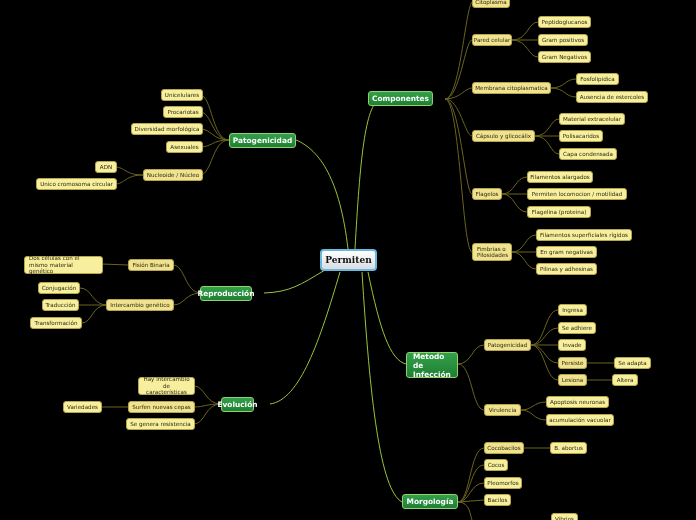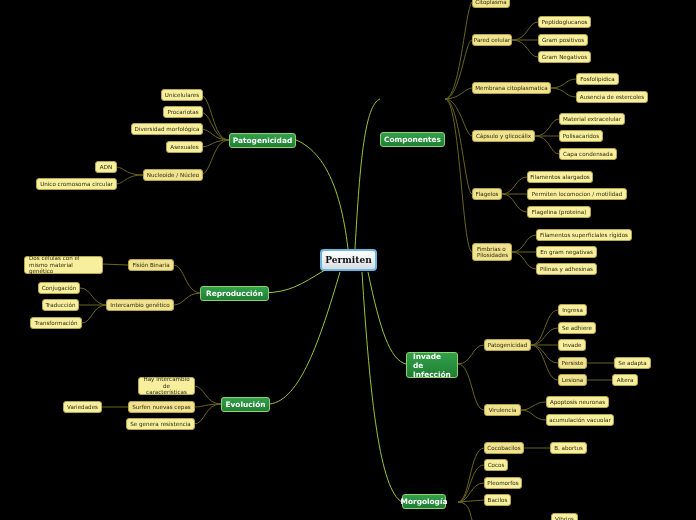--- a/index.html
+++ b/index.html
@@ -90,35 +90,35 @@
 
 <div class="node main" style="left:229px;top:133px;width:67px;">Patogenicidad</div>
 <div class="node leaf" style="left:161px;top:89px;width:42px;">Unicelulares</div>
 <div class="node leaf" style="left:163px;top:106px;width:40px;">Procariotas</div>
 <div class="node leaf" style="left:131px;top:123px;width:72px;">Diversidad morfológica</div>
 <div class="node leaf" style="left:166px;top:141px;width:37px;">Asexuales</div>
 <div class="node sub" style="left:143px;top:169px;width:60px;">Nucleoide / Núcleo</div>
 <div class="node leaf" style="left:95px;top:161px;width:22px;">ADN</div>
 <div class="node leaf" style="left:36px;top:178px;width:81px;">Unico cromosoma circular</div>
 
-<div class="node main" style="left:200px;top:286px;width:69px;">Reproducción</div>
+<div class="node main" style="left:200px;top:286px;width:52px;">Reproducción</div>
 <div class="node sub" style="left:128px;top:259px;width:46px;">Fisión Binaria</div>
 <div class="node leaf two" style="left:24px;top:256px;width:79px;text-align:left;justify-content:flex-start;">Dos células con el mismo material genético</div>
 <div class="node sub" style="left:106px;top:299px;width:68px;">Intercambio genético</div>
 <div class="node leaf" style="left:38px;top:282px;width:42px;">Conjugación</div>
 <div class="node leaf" style="left:42px;top:299px;width:37px;">Traducción</div>
 <div class="node leaf" style="left:30px;top:317px;width:52px;">Transformación</div>
 
-<div class="node main" style="left:221px;top:397px;width:49px;">Evolución</div>
+<div class="node main" style="left:221px;top:397px;width:33px;">Evolución</div>
 <div class="node leaf two" style="left:138px;top:377px;width:57px;">Hay intercambio de características</div>
 <div class="node sub" style="left:128px;top:401px;width:67px;">Surfen nuevas cepas</div>
 <div class="node leaf" style="left:126px;top:418px;width:69px;">Se genera resistencia</div>
 <div class="node leaf" style="left:63px;top:401px;width:39px;">Variedades</div>
 
-<div class="node main" style="left:380px;top:91px;width:65px;margin-top:41px;">Componentes</div>
+<div class="node main" style="left:368px;top:91px;width:65px;">Componentes</div>
 <div class="node sub" style="left:472px;top:-4px;width:38px;">Citoplasma</div>
 <div class="node sub" style="left:472px;top:34px;width:40px;">Pared celular</div>
 <div class="node leaf" style="left:538px;top:16px;width:53px;">Peptidoglucanos</div>
 <div class="node leaf" style="left:538px;top:34px;width:50px;">Gram positivos</div>
 <div class="node leaf" style="left:538px;top:51px;width:53px;">Gram Negativos</div>
 <div class="node sub" style="left:472px;top:82px;width:79px;">Membrana citoplasmatica</div>
 <div class="node leaf" style="left:576px;top:73px;width:43px;">Fosfolipidica</div>
 <div class="node leaf" style="left:576px;top:91px;width:72px;">Ausencia de estercoles</div>
 <div class="node sub" style="left:472px;top:130px;width:63px;">Cápsulo y glicocálix</div>
 <div class="node leaf" style="left:559px;top:113px;width:66px;">Material extracelular</div>
@@ -126,33 +126,33 @@
 <div class="node leaf" style="left:559px;top:148px;width:58px;">Capa condensada</div>
 <div class="node sub" style="left:472px;top:188px;width:30px;">Flagelos</div>
 <div class="node leaf" style="left:527px;top:171px;width:66px;">Filamentos alargados</div>
 <div class="node leaf" style="left:527px;top:188px;width:100px;">Permiten locomocion / motilidad</div>
 <div class="node leaf" style="left:527px;top:206px;width:64px;">Flagelina (proteina)</div>
 <div class="node sub two" style="left:472px;top:243px;width:40px;text-align:left;justify-content:flex-start;">Fimbrias o Pilosidades</div>
 <div class="node leaf" style="left:536px;top:229px;width:96px;">Filamentos superficiales rígidos</div>
 <div class="node leaf" style="left:536px;top:246px;width:61px;">En gram negativas</div>
 <div class="node leaf" style="left:536px;top:263px;width:61px;">Pilinas y adhesinas</div>
 
-<div class="node main two" style="left:406px;top:352px;width:52px;">Invade de Infección</div>
+<div class="node main two" style="left:406px;top:352px;width:52px;">Metodo de Infección</div>
 <div class="node sub" style="left:484px;top:339px;width:47px;">Patogenicidad</div>
 <div class="node leaf" style="left:558px;top:304px;width:29px;">Ingresa</div>
 <div class="node leaf" style="left:558px;top:322px;width:38px;">Se adhiere</div>
 <div class="node leaf" style="left:558px;top:339px;width:28px;">Invade</div>
 <div class="node sub" style="left:558px;top:357px;width:29px;">Persiste</div>
 <div class="node sub" style="left:558px;top:374px;width:29px;">Lesiona</div>
 <div class="node leaf" style="left:614px;top:357px;width:37px;">Se adapta</div>
 <div class="node leaf" style="left:612px;top:374px;width:26px;">Altera</div>
 <div class="node sub" style="left:484px;top:404px;width:37px;">Virulencia</div>
 <div class="node leaf" style="left:546px;top:396px;width:63px;">Apoptosis neuronas</div>
 <div class="node leaf" style="left:546px;top:414px;width:68px;">acumulación vacuolar</div>
 
-<div class="node main" style="left:402px;top:494px;width:44px;">Morgología</div>
+<div class="node main" style="left:402px;top:494px;width:56px;">Morgología</div>
 <div class="node sub" style="left:484px;top:442px;width:40px;">Cocobacilos</div>
 <div class="node leaf" style="left:484px;top:459px;width:24px;">Cocos</div>
 <div class="node leaf" style="left:484px;top:477px;width:38px;">Pleomorfos</div>
 <div class="node leaf" style="left:484px;top:494px;width:27px;">Bacilos</div>
 <div class="node leaf" style="left:551px;top:513px;width:27px;">Vibrios</div>
 <div class="node leaf" style="left:550px;top:442px;width:37px;">B. abortus</div>
 </div>
 
 </body></html>

